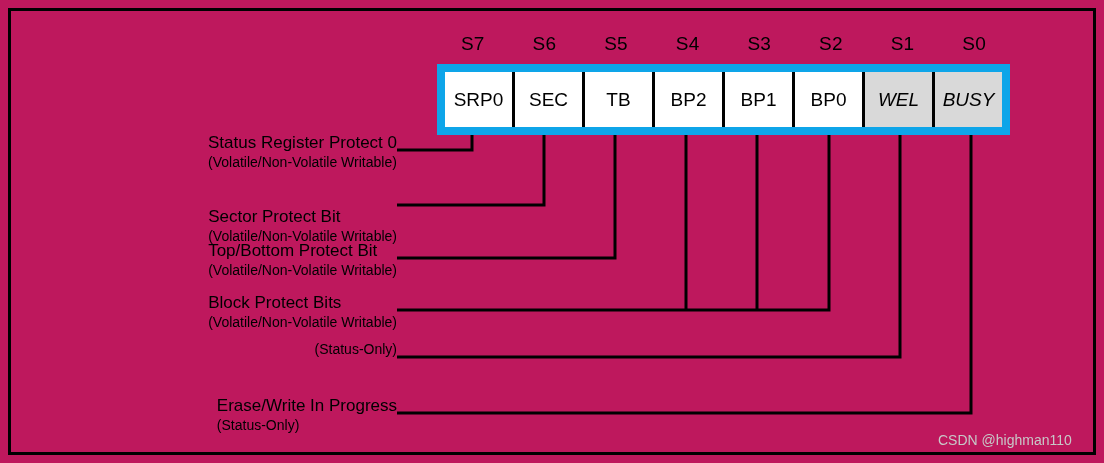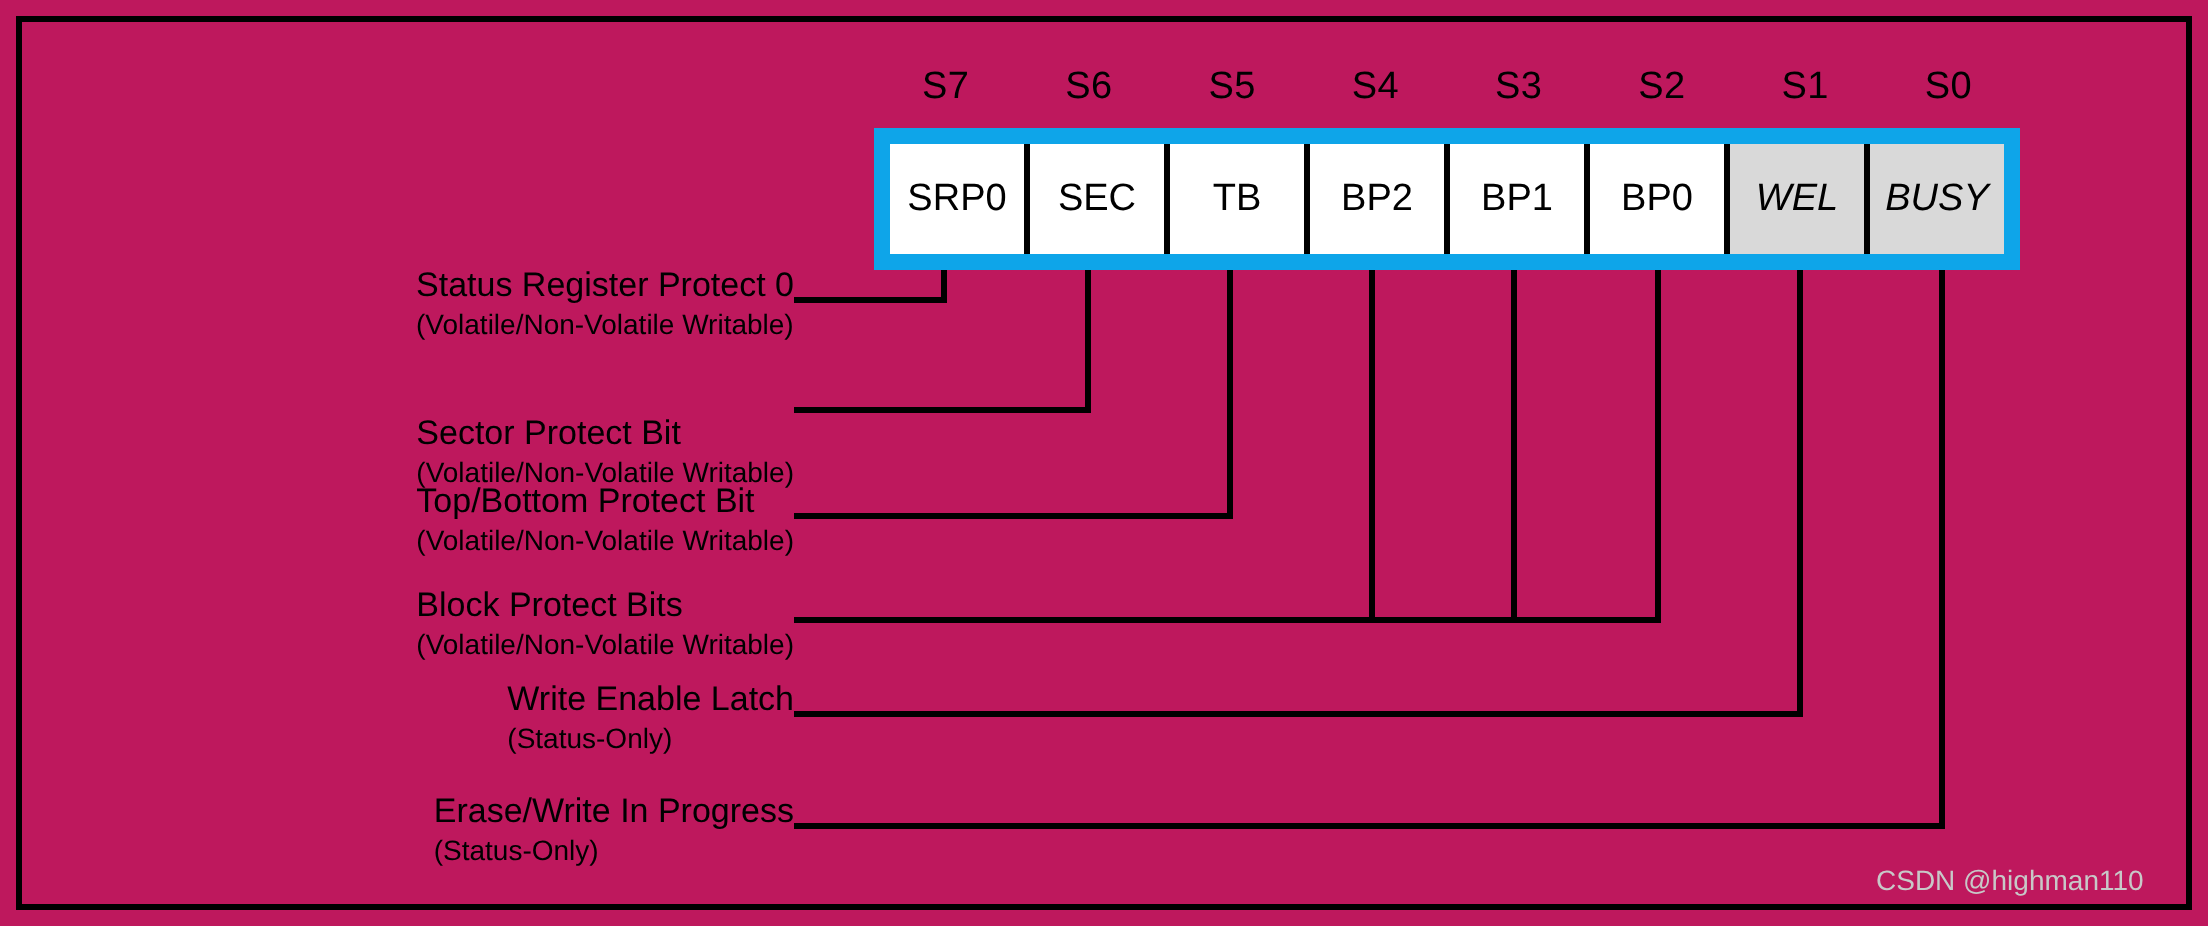--- a/index.html
+++ b/index.html
@@ -186,21 +186,20 @@
       <div class="title">Top/Bottom Protect Bit</div>
       <div class="sub">(Volatile/Non-Volatile Writable)</div>
     </div>
 
     <div class="callout" style="top:293px;">
       <div class="title">Block Protect Bits</div>
       <div class="sub">(Volatile/Non-Volatile Writable)</div>
     </div>
 
     <div class="callout" style="top:340px;">
-      <div class="title">Write Enable Latch</div>
       <div class="sub">(Status-Only)</div>
     </div>
 
     <div class="callout" style="top:396px;">
       <div class="title">Erase/Write In Progress</div>
       <div class="sub">(Status-Only)</div>
     </div>
 
   </div>
 

